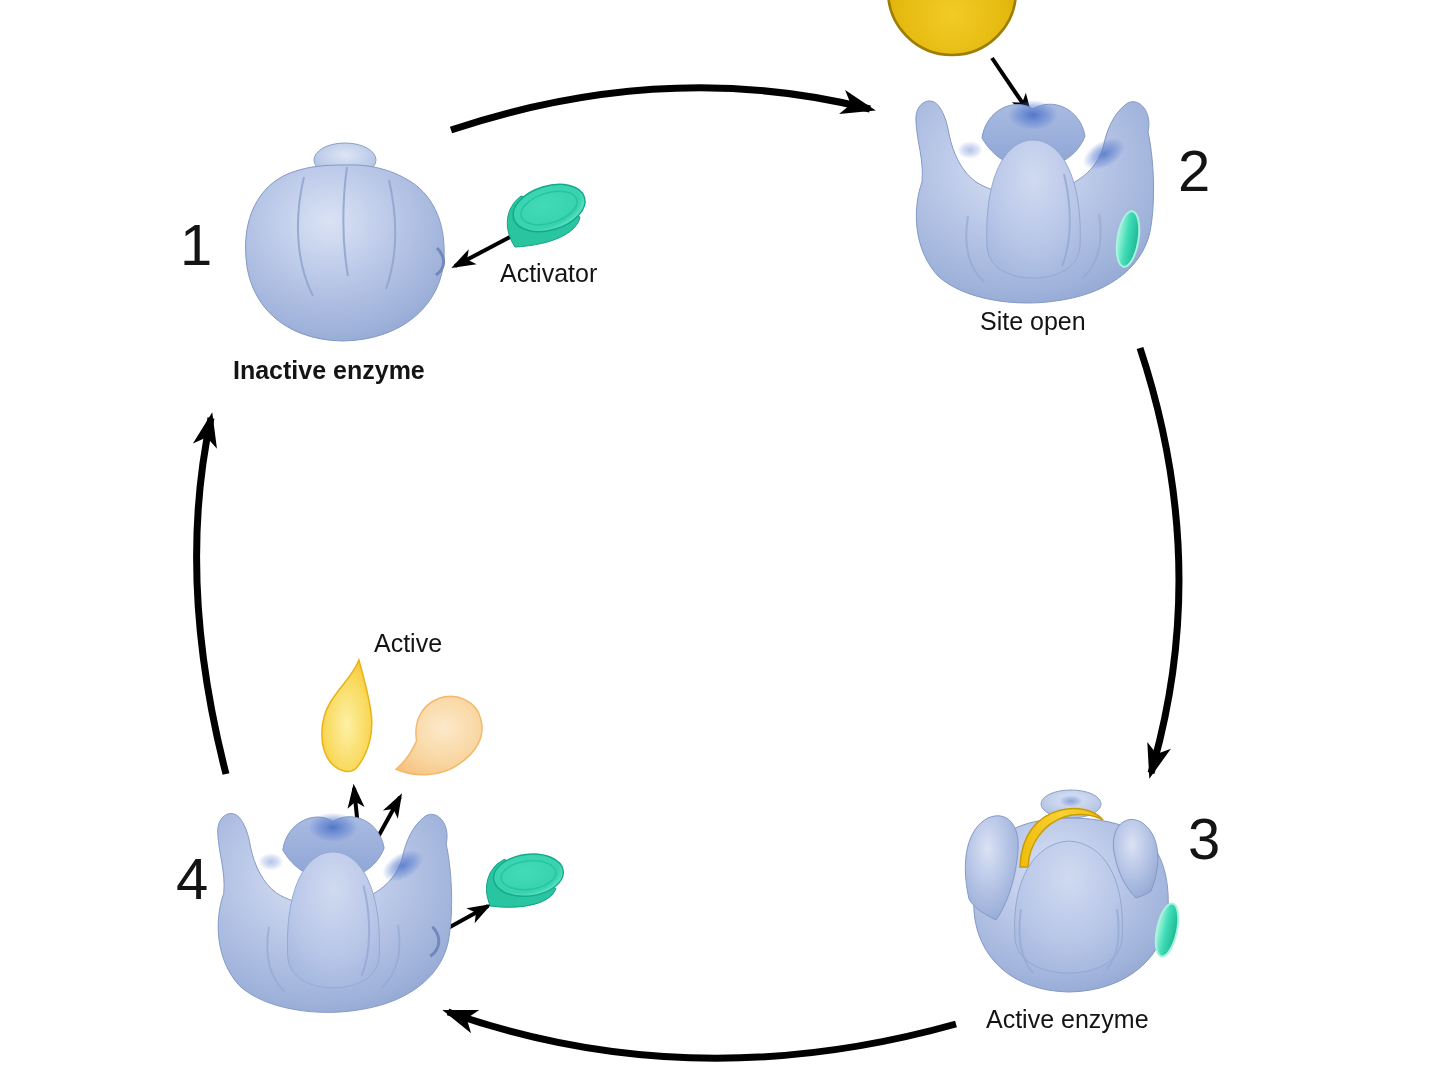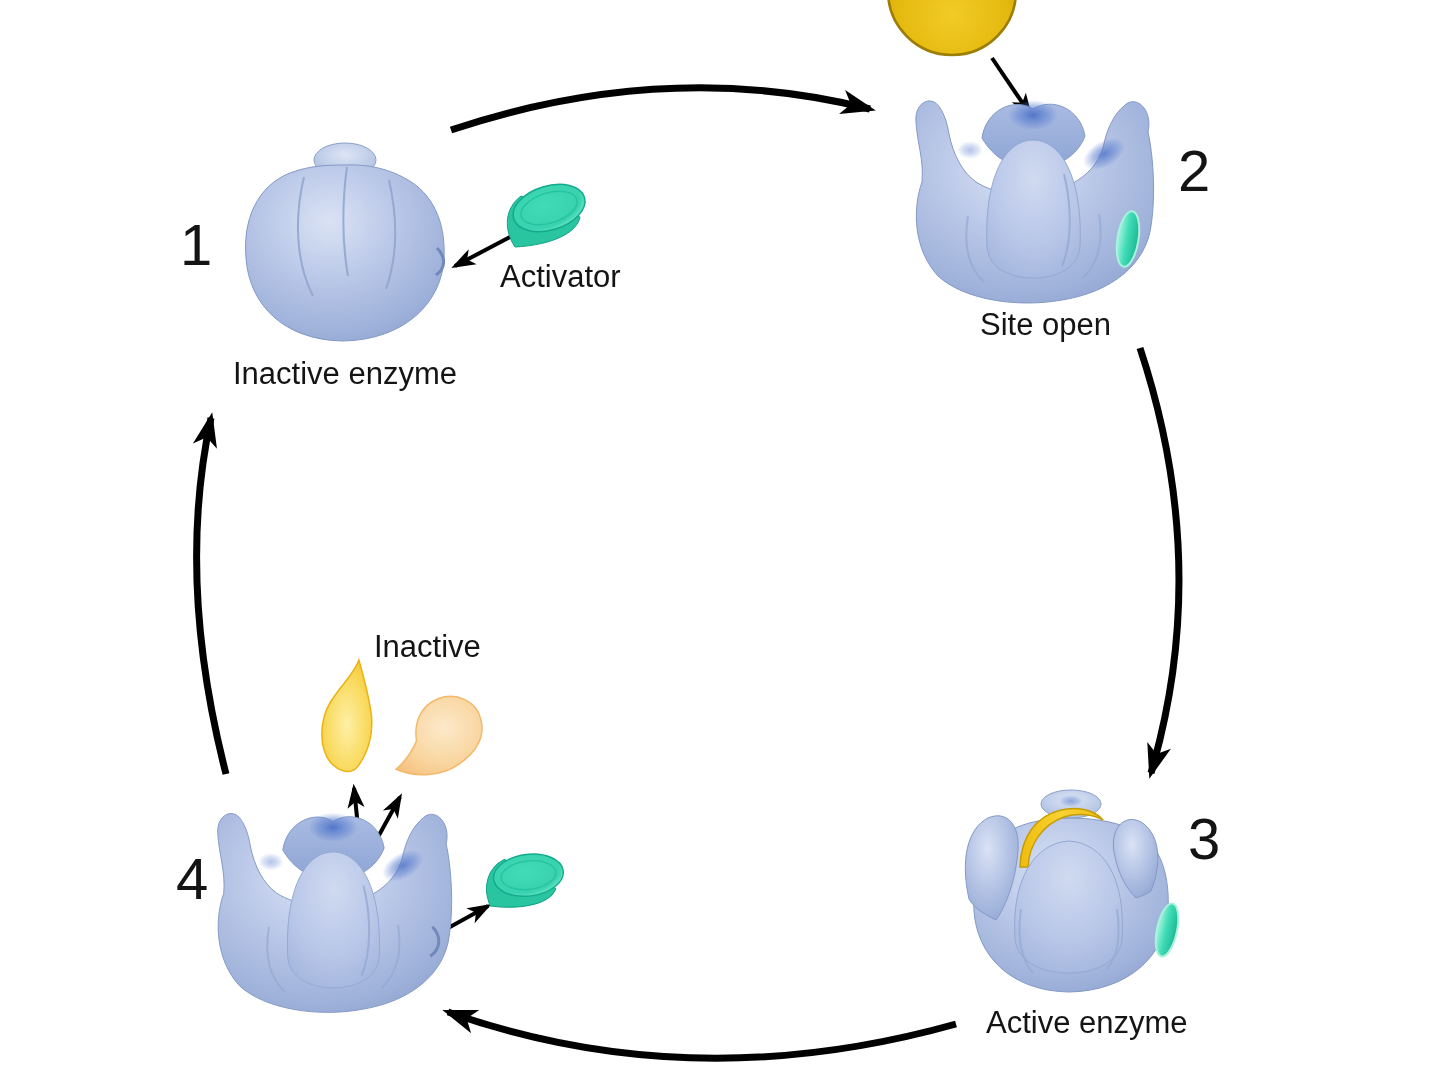--- a/index.html
+++ b/index.html
@@ -6,21 +6,21 @@
   .canvas{
     position:relative;width:1439px;height:1080px;background:#ffffff;
     overflow:hidden;font-family:"Liberation Sans",sans-serif;
   }
   .abs{position:absolute;}
   .num{
     position:absolute;font-size:58px;line-height:1;color:#141414;
     font-family:"Liberation Sans",sans-serif;
   }
   .cap{
-    position:absolute;font-size:31px;line-height:1.1;color:#141414;
+    position:absolute;font-size:25px;line-height:1.1;color:#141414;
     white-space:nowrap;font-family:"Liberation Sans",sans-serif;
   }
   svg{display:block;overflow:visible;}
   .arrows{position:absolute;left:0;top:0;pointer-events:none;}
 </style>
 </head>
 <body>
 
 <div class="canvas">
 
@@ -178,19 +178,19 @@
   <svg class="abs" style="left:392px;top:690px;" width="100" height="90" viewBox="0 0 100 92">
     <path d="M 90 31 C 86 11 64 2 46 9 C 28 16 21 34 24 52 C 18 66 9 76 3 81
              C 24 90 50 88 67 76 C 85 64 94 48 90 31 Z" fill="url(#gOrange)" stroke="#f2b96a" stroke-width="1.5"></path>
   </svg>
 
   <div class="num" style="left:180px;top:216px;">1</div>
   <div class="num" style="left:1178px;top:142px;">2</div>
   <div class="num" style="left:1188px;top:810px;">3</div>
   <div class="num" style="left:176px;top:850px;">4</div>
 
-  <div class="cap" style="left:233px;top:357px;">Inactive enzyme</div>
+  <div class="cap" style="left:233px;top:357px;font-weight:bold;">Inactive enzyme</div>
   <div class="cap" style="left:980px;top:308px;">Site open</div>
   <div class="cap" style="left:986px;top:1006px;">Active enzyme</div>
   <div class="cap" style="left:500px;top:260px;">Activator</div>
-  <div class="cap" style="left:374px;top:630px;">Inactive</div>
+  <div class="cap" style="left:374px;top:630px;">Active</div>
 
 </div>
 
 </body></html>

